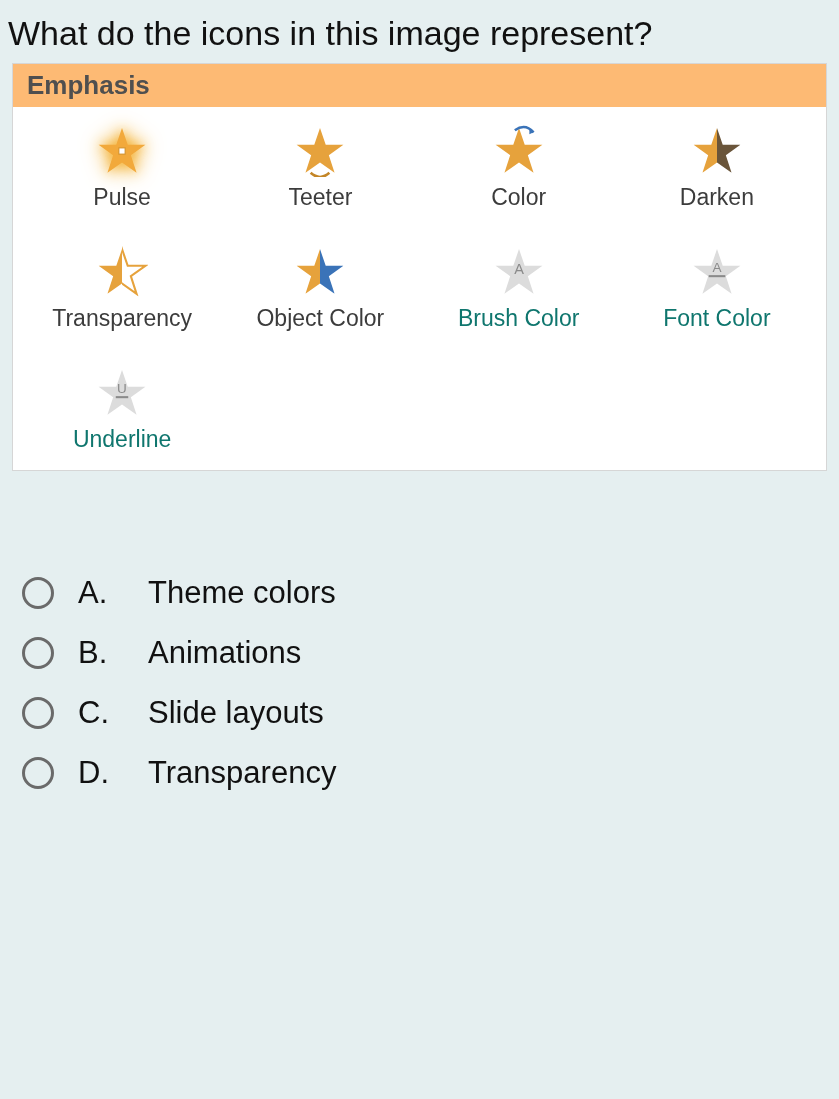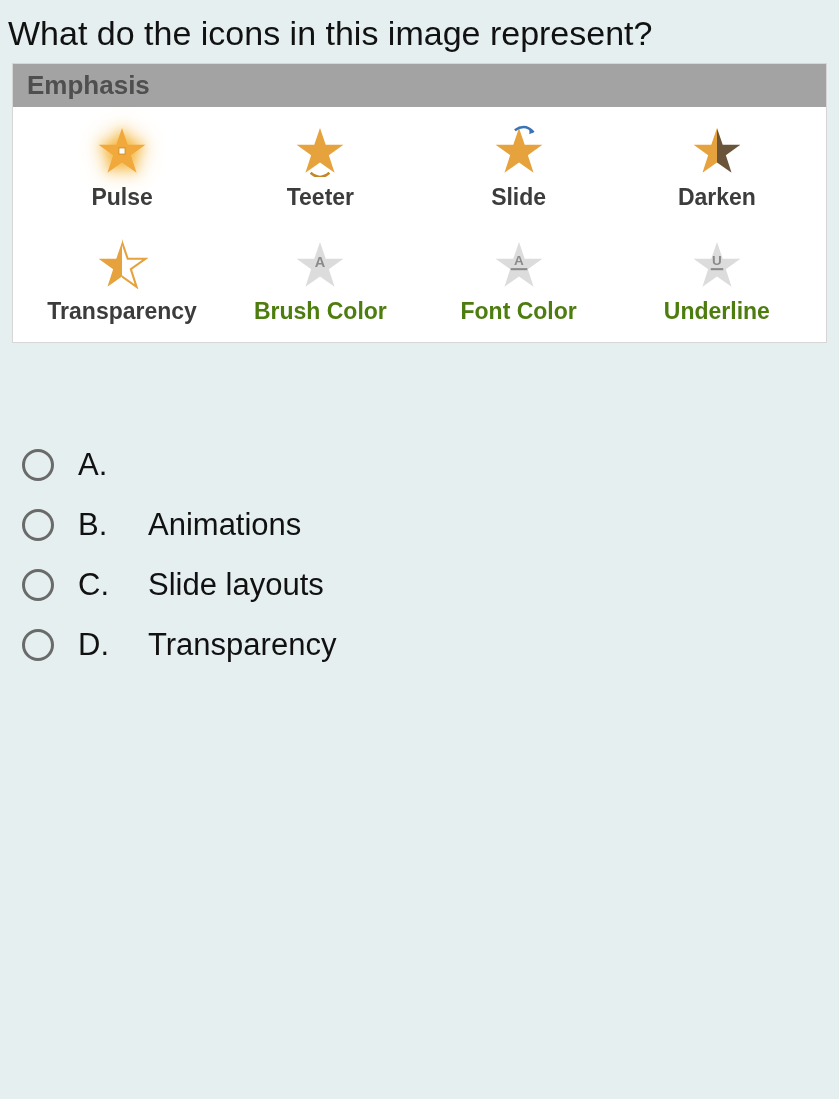--- a/index.html
+++ b/index.html
@@ -16,33 +16,32 @@
     line-height: 1.25;
     font-weight: 400;
     color: #111;
   }
   .panel {
     margin: 2px 12px 0 12px;
     background: #fff;
     border: 1px solid #d6d6d6;
   }
   .panel-header {
-    background: #a3a3a3;
+    background: #fdba74;
     padding: 6px 14px;
     font-size: 26px;
     font-weight: 600;
     color: #4f4f4f;
     font-family: "Segoe UI Semibold","Segoe UI",Arial,sans-serif;
   }
   .grid {
     display: grid;
     grid-template-columns: repeat(4, 1fr);
     padding: 14px 10px 18px 10px;
-    row-gap: 25px;
-    font-weight: bold;
+    row-gap: 32px;
   }
   .cell {
     display: flex;
     flex-direction: column;
     align-items: center;
     justify-content: flex-start;
   }
   .cell .icon-wrap {
     height: 60px;
     display: flex;
@@ -50,21 +49,21 @@
     justify-content: center;
   }
   .cell .label {
     margin-top: 4px;
     font-size: 23px;
     color: #3c3c3c;
     text-align: center;
     line-height: 1.1;
     white-space: nowrap;
   }
-  .cell.disabled .label { color: #4d7c0f; }
+  .cell.disabled .label { color: #0f766e; }
   svg.star { width: 52px; height: 52px; display: block; }
   svg.star .half-left { clip-path: inset(0 50% 0 0); }
   svg.star .half-right { clip-path: inset(0 0 0 50%); }
   .pulse-glow { filter: drop-shadow(0 0 6px #f4b63f) drop-shadow(0 0 10px #f4b63f); }
 
   .options {
     padding: 92px 22px 40px 22px;
   }
   .option {
     display: flex;
@@ -119,21 +118,21 @@
     </div>
 
     <div class="cell">
       <div class="icon-wrap">
         <svg class="star" viewBox="0 0 100 100">
           <polygon points="50,6 61,38 95,38 67,58 78,92 50,72 22,92 33,58 5,38 39,38" fill="#e6a23c"></polygon>
           <path d="M42 10 Q62 -4 78 14" fill="none" stroke="#3a73b8" stroke-width="5"></path>
           <polygon points="78,14 70,6 70,18" fill="#3a73b8"></polygon>
         </svg>
       </div>
-      <div class="label">Slide</div>
+      <div class="label">Color</div>
     </div>
 
     <div class="cell">
       <div class="icon-wrap">
         <svg class="star" viewBox="0 0 100 100">
           <polygon class="half-left" points="50,6 61,38 95,38 67,58 78,92 50,72 22,92 33,58 5,38 39,38" fill="#e6a23c"></polygon>
           <polygon class="half-right" points="50,6 61,38 95,38 67,58 78,92 50,72 22,92 33,58 5,38 39,38" fill="#6a553a"></polygon>
         </svg>
       </div>
       <div class="label">Darken</div>
@@ -143,20 +142,29 @@
     <div class="cell">
       <div class="icon-wrap">
         <svg class="star" viewBox="0 0 100 100">
           <polygon class="half-left" points="50,6 61,38 95,38 67,58 78,92 50,72 22,92 33,58 5,38 39,38" fill="#e6a23c"></polygon>
           <polygon class="half-right" points="50,6 61,38 95,38 67,58 78,92 50,72 22,92 33,58 5,38 39,38" fill="none" stroke="#e6a23c" stroke-width="4"></polygon>
         </svg>
       </div>
       <div class="label">Transparency</div>
     </div>
 
+    <div class="cell">
+      <div class="icon-wrap">
+        <svg class="star" viewBox="0 0 100 100">
+          <polygon class="half-left" points="50,6 61,38 95,38 67,58 78,92 50,72 22,92 33,58 5,38 39,38" fill="#e6a23c"></polygon>
+          <polygon class="half-right" points="50,6 61,38 95,38 67,58 78,92 50,72 22,92 33,58 5,38 39,38" fill="#3a73b8"></polygon>
+        </svg>
+      </div>
+      <div class="label">Object Color</div>
+    </div>
 
 
     <div class="cell disabled">
       <div class="icon-wrap">
         <svg class="star" viewBox="0 0 100 100">
           <polygon points="50,6 61,38 95,38 67,58 78,92 50,72 22,92 33,58 5,38 39,38" fill="#dcdcdc"></polygon>
           <text x="50" y="54" text-anchor="middle" font-size="28" fill="#8a8a8a" font-family="Arial">A</text>
         </svg>
       </div>
       <div class="label">Brush Color</div>
@@ -184,20 +192,21 @@
       <div class="label">Underline</div>
     </div>
 
   </div>
 </div>
 
 <div class="options">
   <div class="option">
     <span class="radio"></span>
     <span class="option-letter">A.</span>
+    <span class="option-text">Theme colors</span>
   </div>
   <div class="option">
     <span class="radio"></span>
     <span class="option-letter">B.</span>
     <span class="option-text">Animations</span>
   </div>
   <div class="option">
     <span class="radio"></span>
     <span class="option-letter">C.</span>
     <span class="option-text">Slide layouts</span>

